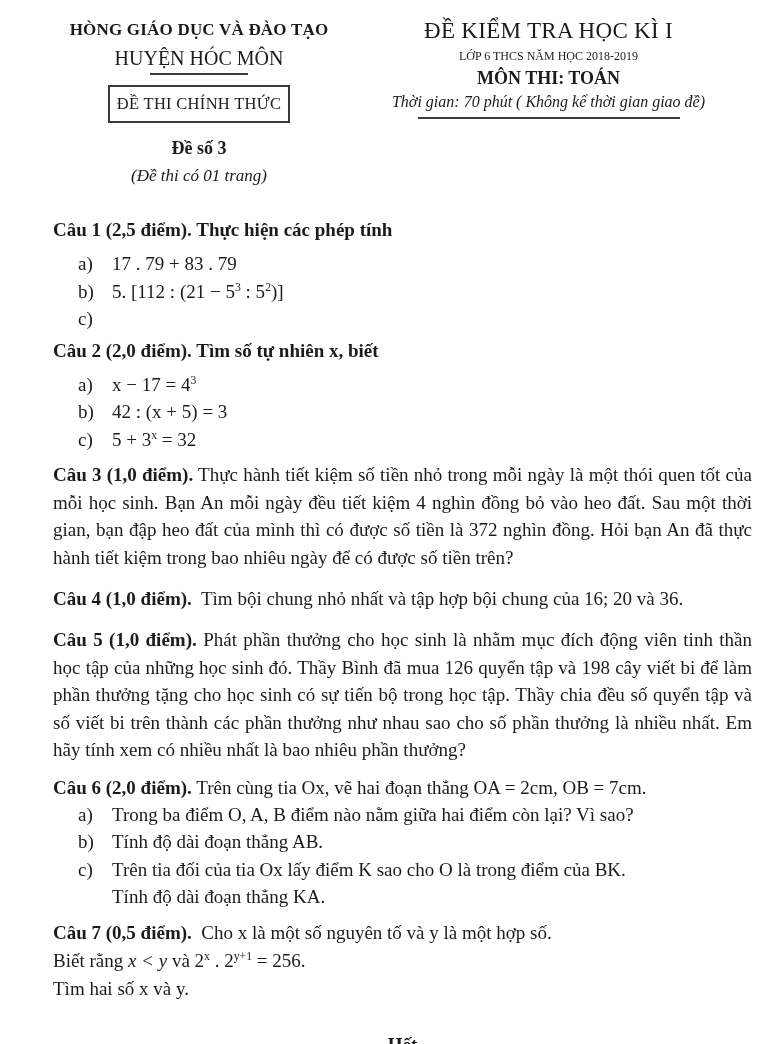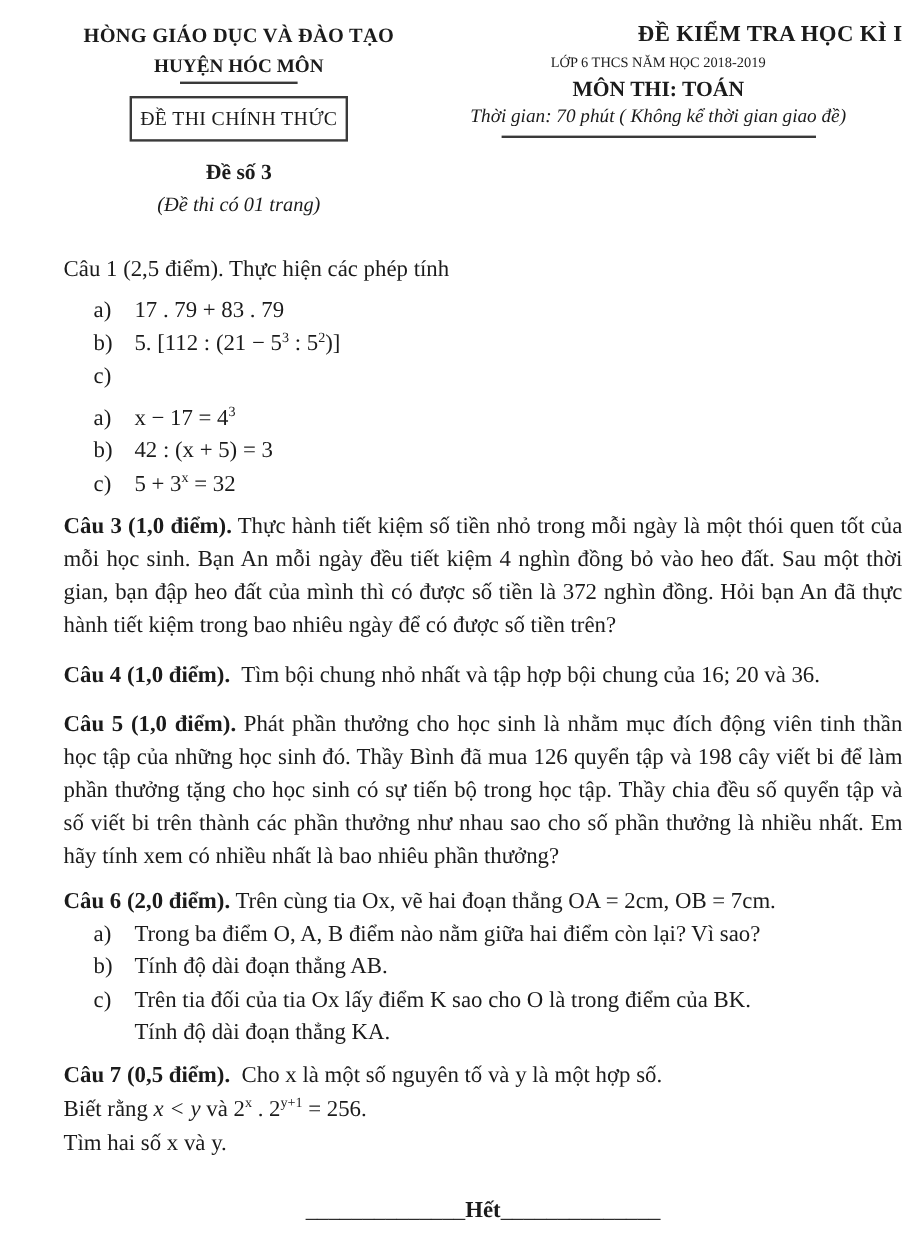--- a/index.html
+++ b/index.html
@@ -18,40 +18,40 @@
     background: #ffffff;
     color: #1b1b1b;
     font-family: "Liberation Serif", "DejaVu Serif", serif;
     margin-left: 20px;
   }
   
   .hdr { display: flex; }
   .h-left { width: 292px; text-align: center; padding-top: 6px; flex: none; }
   .h-right { flex: 1; text-align: center; padding-top: 4px; }
   .dept1 { font-size: 17px; font-weight: bold; white-space: nowrap; letter-spacing: 0.2px; }
-  .dept2 { font-size: 16px; font-weight: bold; margin-top: 7px; }
+  .dept2 { font-size: 20px; font-weight: normal; margin-top: 7px; }
   .u-small { width: 98px; border-bottom: 2px solid #3a3a3a; margin: 3px auto 0; height: 0; }
   .exam-box {
     display: inline-block;
     border: 2px solid #3a3a3a;
     margin-top: 10px;
     padding: 7px 7px;
     font-size: 16.5px;
     letter-spacing: 0.3px;
   }
   .exam-no { font-size: 18px; font-weight: bold; margin-top: 15px; }
   .pages-note { font-size: 17px; font-style: italic; margin-top: 7px; }
-  .t1 { font-size: 19px; font-weight: bold; letter-spacing: 0.3px; text-align: right; }
+  .t1 { font-size: 23px; font-weight: normal; letter-spacing: 0.3px; }
   .t2 { font-size: 12px; margin-top: 5px; }
   .t3 { font-size: 18px; font-weight: bold; margin-top: 4px; }
   .time { font-size: 16px; font-style: italic; margin-top: 4px; white-space: nowrap; }
   .u-med { width: 262px; border-bottom: 2px solid #3a3a3a; margin: 6px auto 0; height: 0; }
   
   .content { margin-top: 30px; font-size: 19px; line-height: 27px; }
-  .q-head { font-weight: normal; }
+  .q-head { font-weight: bold; }
   .items { margin: 7px 0 4px; }
   .item { display: flex; margin-left: 25px; line-height: 27.5px; }
   .marker { width: 34px; flex: none; }
   sup { font-size: 0.62em; line-height: 0; vertical-align: super; }
   .para { text-align: justify; margin-top: 8px; line-height: 27.5px; }
   .q-line { margin-top: 14px; }
   .q6-intro { margin-top: 10px; }
   .item-cont { margin-left: 59px; line-height: 27.5px; }
   .q7-block { margin-top: 8px; }
   .q7-block .row { line-height: 28px; }
@@ -98,20 +98,21 @@
       </div>
       <div class="item">
         <span class="marker">b)</span>
         <span><span>5. [112 : (21 − 5</span><sup>3</sup><span> : 5</span><sup>2</sup><span>)]</span></span>
       </div>
       <div class="item">
         <span class="marker">c)</span>
       </div>
     </div>
 
+    <div class="q-head">Câu 2 (2,0 điểm). Tìm số tự nhiên x, biết</div>
     <div class="items">
       <div class="item">
         <span class="marker">a)</span>
         <span><span>x − 17 = 4</span><sup>3</sup></span>
       </div>
       <div class="item">
         <span class="marker">b)</span>
         <span>42 : (x + 5) = 3</span>
       </div>
       <div class="item">

